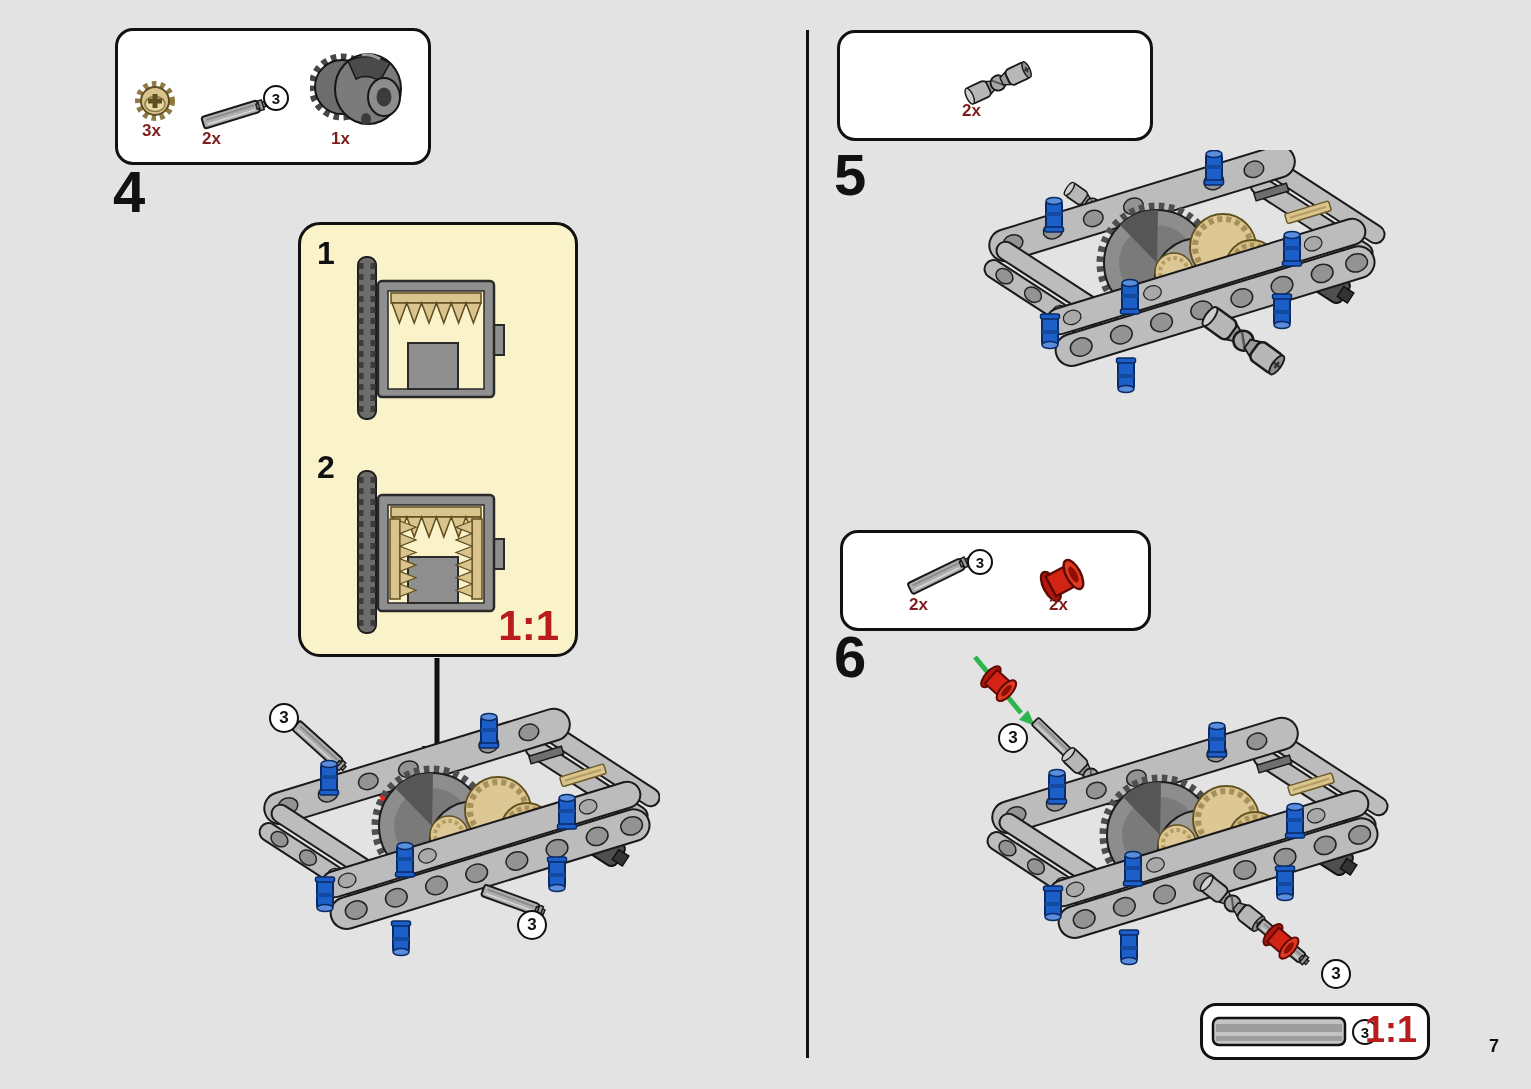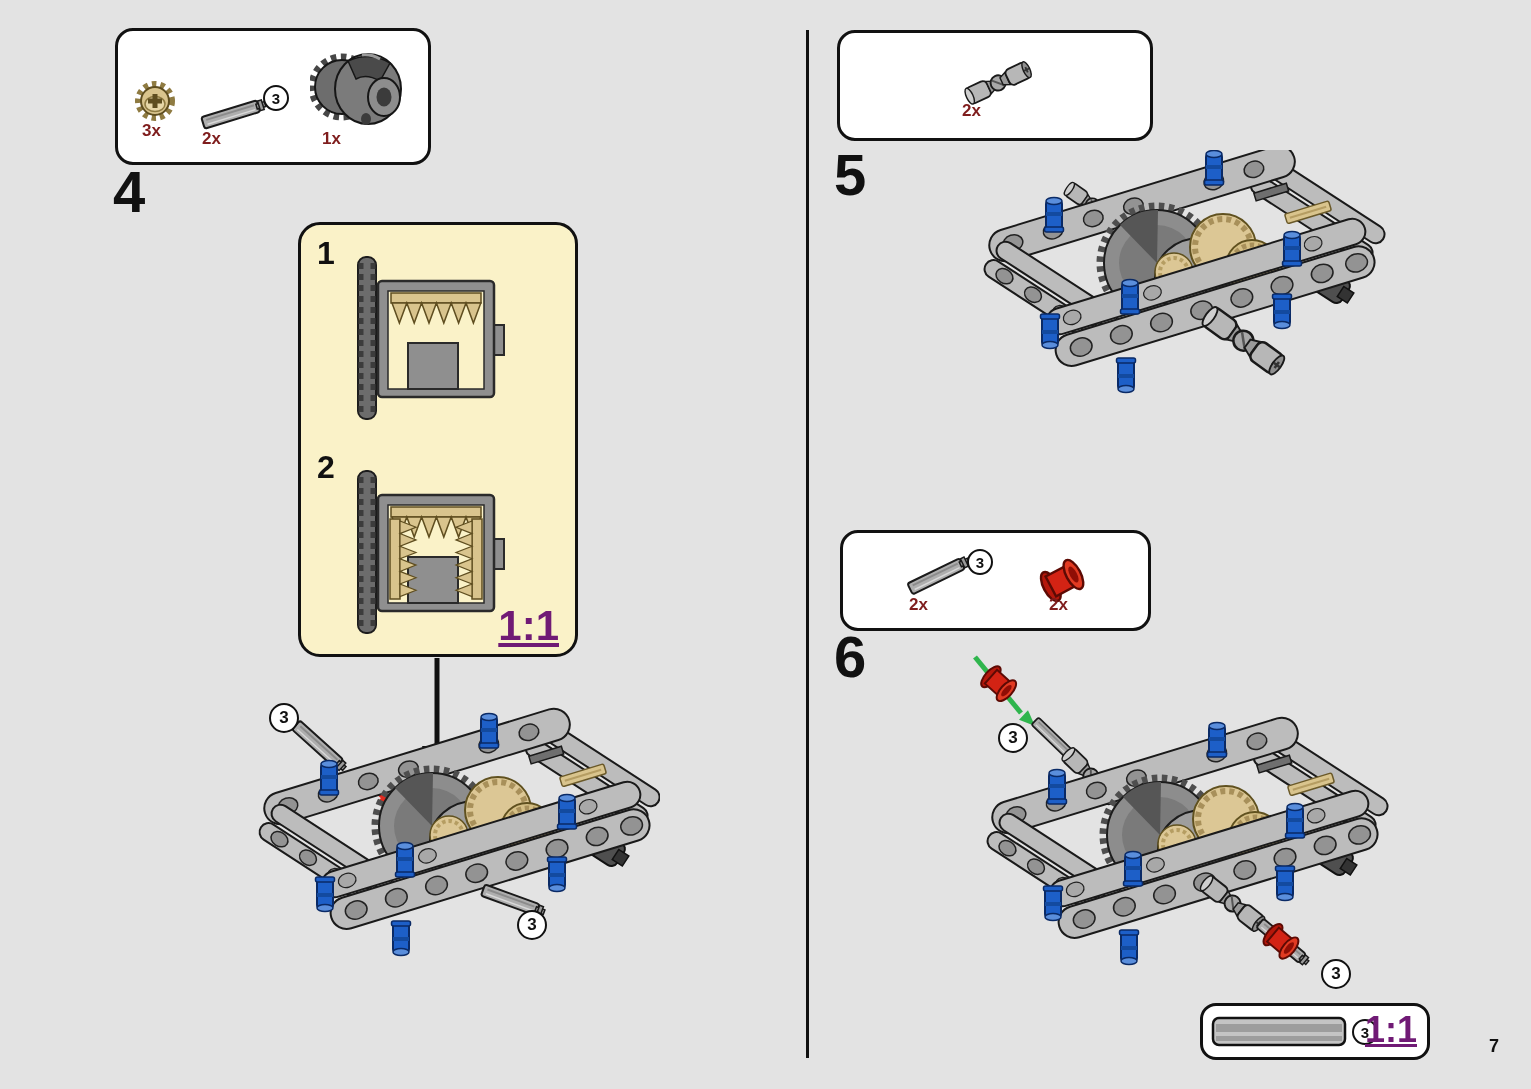--- a/index.html
+++ b/index.html
@@ -27,21 +27,21 @@
   .callout-sm{
     position:absolute; width:26px; height:26px; border-radius:50%;
     background:#fff; border:2px solid #111; box-sizing:border-box;
     display:flex; align-items:center; justify-content:center;
     font-size:15px; font-weight:bold;
   }
   .inset{
     position:absolute; left:298px; top:222px; width:280px; height:435px;
     background:#faf2c8; border:3px solid #111; border-radius:22px; box-sizing:border-box;
   }
-  .scale-label{position:absolute; font-weight:bold; color:#701a75;text-decoration:underline;}
+  .scale-label{position:absolute; font-weight:bold; color:#b91c1c;}
   .divider{position:absolute; left:806px; top:30px; width:3px; height:1028px; background:#111;}
   .pagenum{position:absolute; left:1489px; top:1036px; font-size:18px; font-weight:bold;}
   .scalebox{
     position:absolute; left:1200px; top:1003px; width:230px; height:57px;
     background:#fff; border:3px solid #111; border-radius:16px; box-sizing:border-box;
   }
   svg{display:block;}
   .beam{fill:#bcbcbc; stroke:#1a1a1a; stroke-width:2;}
   .hole{fill:#939393; stroke:#222; stroke-width:1.5;}
   .hole2{fill:#a8a8a8; stroke:#222; stroke-width:1.2;}
@@ -199,21 +199,21 @@
       </svg>
     <div class="qty" style="left:24px; top:90px;">3x</div>
     <svg class="abs" style="left:78px; top:45px;" width="85" height="55" viewBox="0 0 85 55">
       <use href="#axle3" transform="translate(7,47) rotate(-17)"></use>
     </svg>
     <div class="qty" style="left:84px; top:98px;">2x</div>
     <div class="callout-sm" style="left:145px; top:54px;">3</div>
     <svg class="abs" style="left:192px; top:8px;" width="100" height="102" viewBox="0 0 100 102">
         <use href="#diffhouse"></use>
       </svg>
-    <div class="qty" style="left:204px; top:98px;">1x</div>
+    <div class="qty" style="left:213px; top:98px;">1x</div>
   </div>
 
   <div class="stepnum" style="left:113px; top:163px;">4</div>
 
   <div class="inset">
     <div class="subnum" style="left:16px; top:10px;">1</div>
     <svg class="abs" style="left:40px; top:26px;" width="170" height="178" viewBox="0 0 170 178">
       <use href="#diffcut" transform="translate(3,4)"></use>
     </svg>
     <div class="subnum" style="left:16px; top:224px;">2</div>

